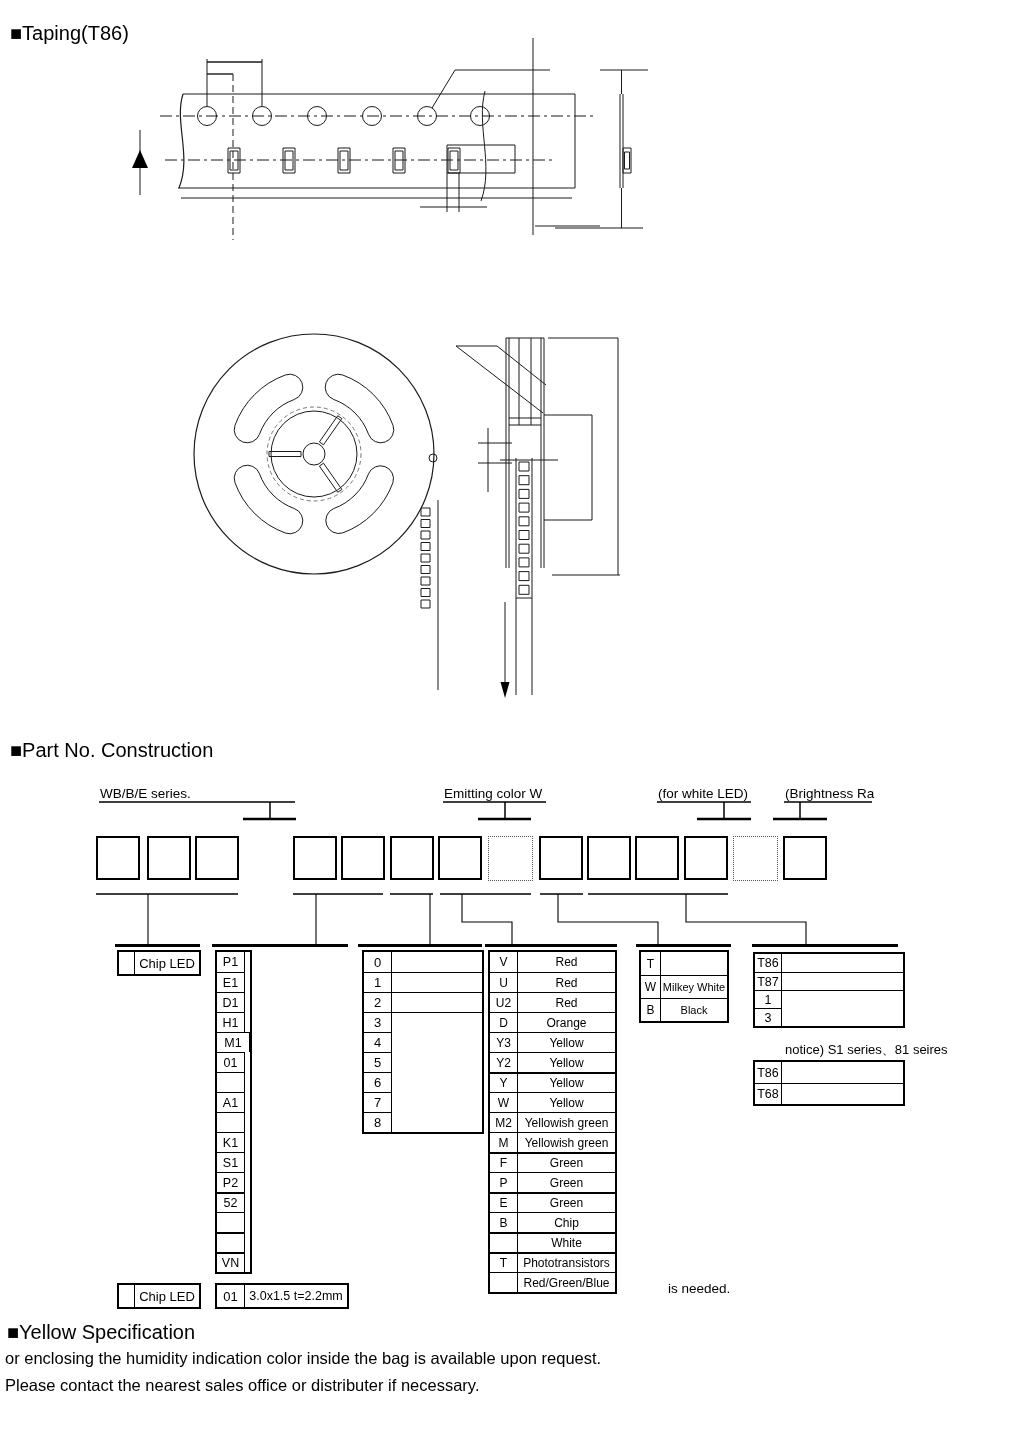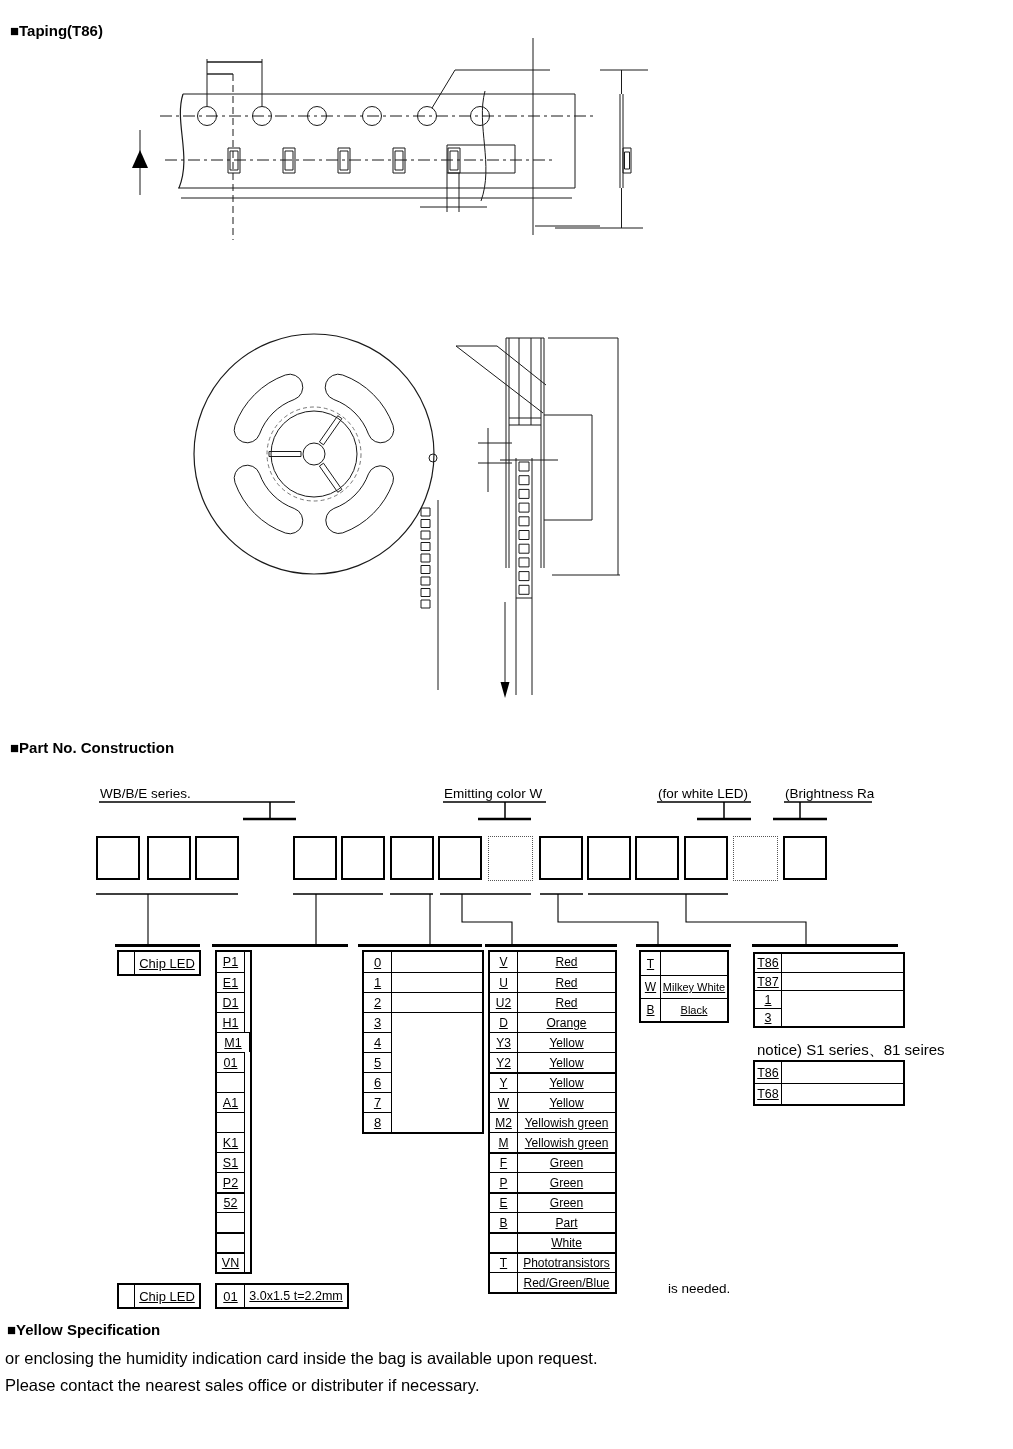--- a/index.html
+++ b/index.html
@@ -1,24 +1,24 @@
 <!DOCTYPE html>
 <html><head>
 <meta charset="utf-8">
 <style>
   html,body{margin:0;padding:0;}
   body{width:1013px;height:1449px;position:relative;background:#fff;
        font-family:"Liberation Sans", sans-serif;color:#000;overflow:hidden;}
   .abs{position:absolute;}
-  .heading{font-weight:bold;font-size:15px;letter-spacing:0px;}
+  .heading{font-weight:normal;font-size:20px;letter-spacing:0px;}
   .small-label{font-size:13.5px;}
   svg{position:absolute;overflow:visible;}
   svg *{vector-effect:non-scaling-stroke;}
   
-  .ptable{position:absolute;display:flex;border:2px solid #000;background:#fff;text-decoration:underline;}
+  .ptable{position:absolute;display:flex;border:2px solid #000;background:#fff;}
   .ptable .col{display:flex;flex-direction:column;}
   .ptable .cell{box-sizing:border-box;border:0 solid #000;display:flex;align-items:center;
                 justify-content:center;font-size:13px;white-space:nowrap;overflow:hidden;}
   .ptable .col-l .cell{border-right:1px solid #000;}
   #size-table .cell{font-size:12.5px;}
   #color-table .cell{font-size:12px;}
   #case-table .cell{font-size:12px;}
   #case-table .col-r .cell{font-size:11px;}
   #taping-table .cell, #notice-table .cell{font-size:12.5px;}
   #size-bottom .col-r .cell, #size-table .col-r .cell{font-size:12.5px;}
@@ -275,21 +275,21 @@
       <div class="cell" style="width: 97px; height: 20px; border-top-width: 1px;">Orange</div>
       <div class="cell" style="width: 97px; height: 20px; border-top-width: 1px;">Yellow</div>
       <div class="cell" style="width: 97px; height: 20px; border-top-width: 1px;">Yellow</div>
       <div class="cell" style="width: 97px; height: 20px; border-top-width: 2px;">Yellow</div>
       <div class="cell" style="width: 97px; height: 20px; border-top-width: 1px;">Yellow</div>
       <div class="cell" style="width: 97px; height: 20px; border-top-width: 1px;">Yellowish green</div>
       <div class="cell" style="width: 97px; height: 20px; border-top-width: 1px;">Yellowish green</div>
       <div class="cell" style="width: 97px; height: 20px; border-top-width: 2px;">Green</div>
       <div class="cell" style="width: 97px; height: 20px; border-top-width: 1px;">Green</div>
       <div class="cell" style="width: 97px; height: 20px; border-top-width: 2px;">Green</div>
-      <div class="cell" style="width: 97px; height: 20px; border-top-width: 1px;">Part</div>
+      <div class="cell" style="width: 97px; height: 20px; border-top-width: 1px;">Chip</div>
       <div class="cell" style="width: 97px; height: 20px; border-top-width: 2px;">White</div>
       <div class="cell" style="width: 97px; height: 20px; border-top-width: 2px;">Phototransistors</div>
       <div class="cell" style="width: 97px; height: 20px; border-top-width: 1px;">Red/Green/Blue</div>
     </div>
   </div>
 
 <div id="case-table" class="ptable" style="left:639px;top:950px;">
     <div class="col col-l">
       <div class="cell" style="width: 20px; height: 23px;">T</div>
       <div class="cell" style="width: 20px; height: 23px; border-top-width: 1px;">W</div>
@@ -309,21 +309,21 @@
       <div class="cell" style="width: 27px; height: 18px; border-top-width: 1px;">1</div>
       <div class="cell" style="width: 27px; height: 18px; border-top-width: 1px;">3</div>
     </div>
     <div class="col col-r">
       <div class="cell" style="width: 121px; height: 18px;"></div>
       <div class="cell" style="width: 121px; height: 18px; border-top-width: 1px;"></div>
       <div class="cell" style="width: 121px; height: 36px; border-top-width: 1px;"></div>
     </div>
   </div>
 
-<div class="abs" style="left:757px;top:1041px;font-size:15px;">notice)  S1 series、81 seires</div>
+<div class="abs" style="left:785px;top:1041px;font-size:13px;">notice)  S1 series、81 seires</div>
 
 <div id="notice-table" class="ptable" style="left:753px;top:1060px;">
     <div class="col col-l">
       <div class="cell" style="width: 27px; height: 21px;">T86</div>
       <div class="cell" style="width: 27px; height: 21px; border-top-width: 1px;">T68</div>
     </div>
     <div class="col col-r">
       <div class="cell" style="width: 121px; height: 21px;"></div>
       <div class="cell" style="width: 121px; height: 21px; border-top-width: 1px;"></div>
     </div>
@@ -345,15 +345,15 @@
       <div class="cell" style="width: 28px; height: 22px;">01</div>
     </div>
     <div class="col col-r">
       <div class="cell" style="width: 102px; height: 22px;">3.0x1.5 t=2.2mm</div>
     </div>
   </div>
 
 <div class="abs heading" style="left:7px;top:1321px;">■Yellow Specification</div>
 
 <div class="abs" style="left:5px;top:1349px;">
-  <div class="para-line">or enclosing the humidity indication card inside the bag is available upon request.</div>
+  <div class="para-line">or enclosing the humidity indication color inside the bag is available upon request.</div>
   <div class="para-line">Please contact the nearest sales office or distributer if necessary.</div>
 </div>
 
 </body></html>

